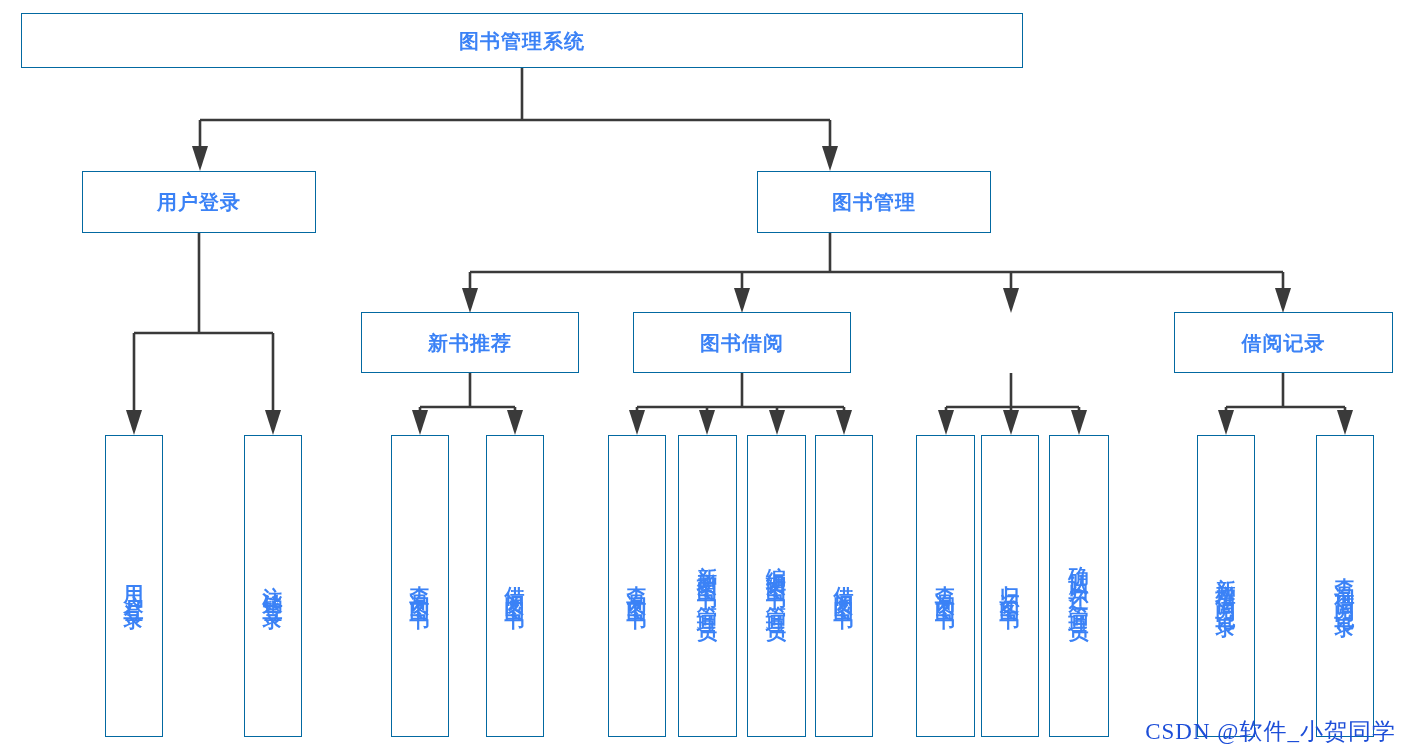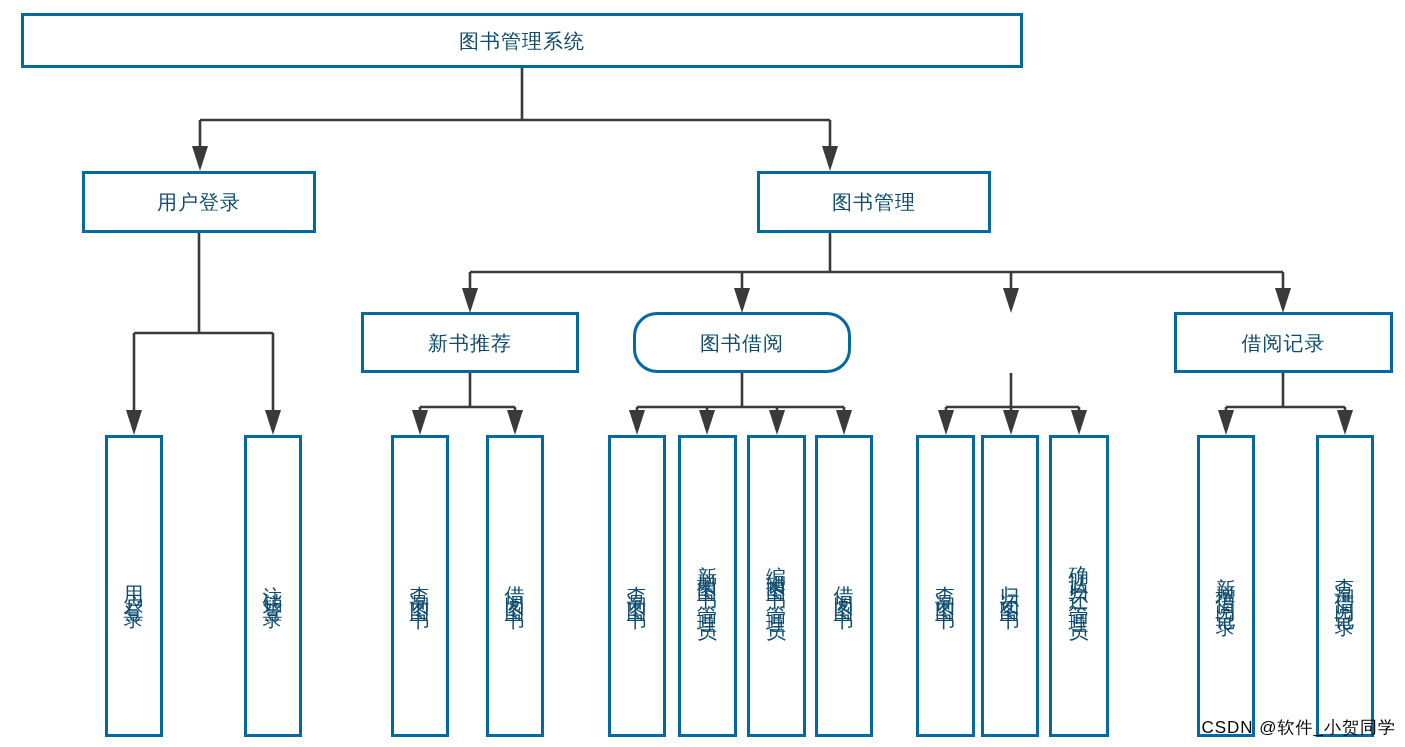--- a/index.html
+++ b/index.html
@@ -18,45 +18,47 @@
   #connectors {
     position: absolute;
     left: 0; top: 0;
     width: 1405px;
     height: 747px;
     pointer-events: none;
   }
   .box {
     position: absolute;
     box-sizing: border-box;
-    border: 3px solid #0369a1;
+    border: 1px solid #0369a1;
     background: #ffffff;
     display: flex;
     align-items: center;
     justify-content: center;
-    color: #0c4a6e;
+    color: #3b82f6;
     font-size: 20px;
     letter-spacing: 1px;
     line-height: 1;
     white-space: nowrap;
+    font-weight: bold;
   }
   .vbox {
     writing-mode: vertical-rl;
     letter-spacing: 8px;
     font-size: 20px;
     white-space: normal;
   }
   #watermark {
     position: absolute;
     right: 9px;
     top: 716px;
-    font-size: 17px;
-    color: #000000;
+    font-size: 23px;
+    color: #1d4ed8;
     letter-spacing: 1px;
     z-index: 5;
+    font-family: Liberation Serif, serif;
   }
 </style>
 </head>
 <body>
 
 <div id="canvas">
 
   <svg id="connectors" viewBox="0 0 1405 747" xmlns="http://www.w3.org/2000/svg">
     <g stroke="#3a3a3a" stroke-width="2.6" fill="none">
 
@@ -96,21 +98,21 @@
       <polygon points="1337,410 1353,410 1345,435"></polygon>
     </g>
   </svg>
 
   <div class="box" style="left:21px; top:13px; width:1002px; height:55px;">图书管理系统</div>
 
   <div class="box" style="left:82px; top:171px; width:234px; height:62px;">用户登录</div>
   <div class="box" style="left:712px; top:171px; width:234px; height:62px;margin-left:45px;">图书管理</div>
 
   <div class="box" style="left:361px; top:312px; width:218px; height:61px;">新书推荐</div>
-  <div class="box" style="left:633px; top:312px; width:218px; height:61px;border-radius:24px;">图书借阅</div>
+  <div class="box" style="left:633px; top:312px; width:218px; height:61px;">图书借阅</div>
   <div class="box" style="left:1174px; top:312px; width:219px; height:61px;">借阅记录</div>
 
   <div class="box vbox" style="left:105px; top:435px; width:58px; height:302px;">用户登录</div>
   <div class="box vbox" style="left:244px; top:435px; width:58px; height:302px;">注销登录</div>
 
   <div class="box vbox" style="left:391px; top:435px; width:58px; height:302px;">查询图书</div>
   <div class="box vbox" style="left:486px; top:435px; width:58px; height:302px;">借阅图书</div>
 
   <div class="box vbox" style="left:608px; top:435px; width:58px; height:302px;">查询图书</div>
   <div class="box vbox" style="left:678px; top:435px; width:59px; height:302px;">新增图书（管理员）</div>

